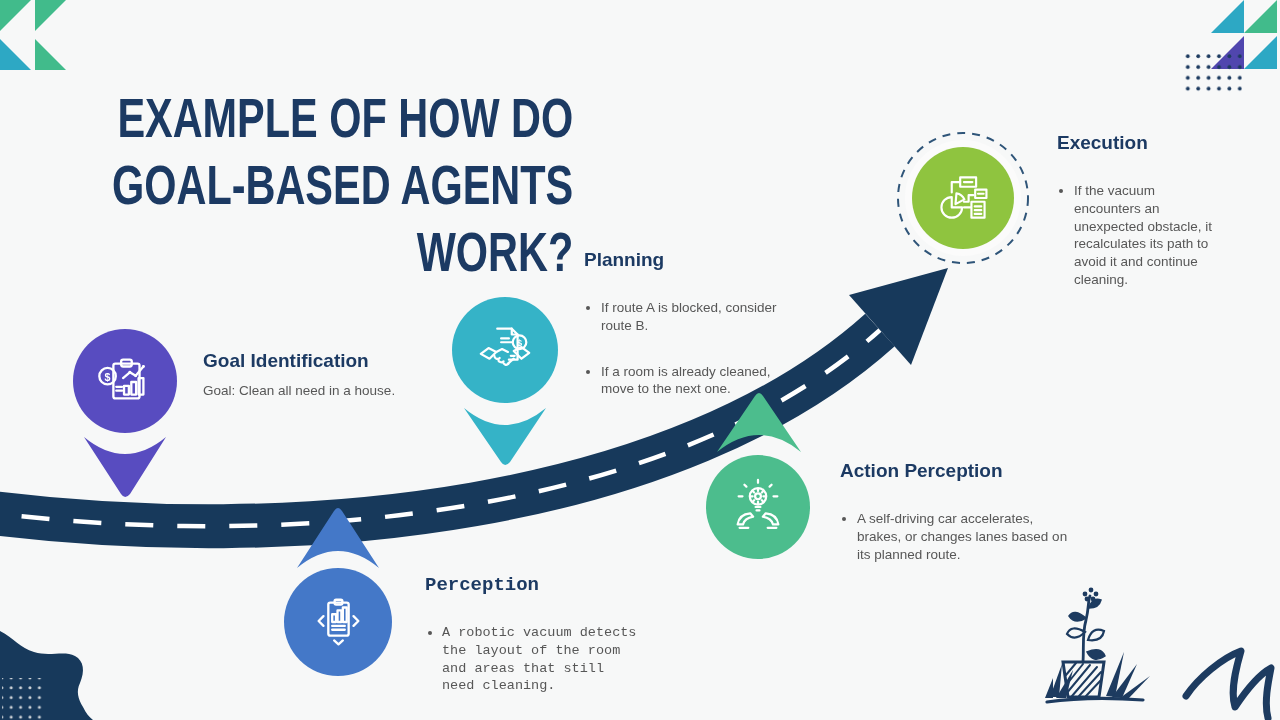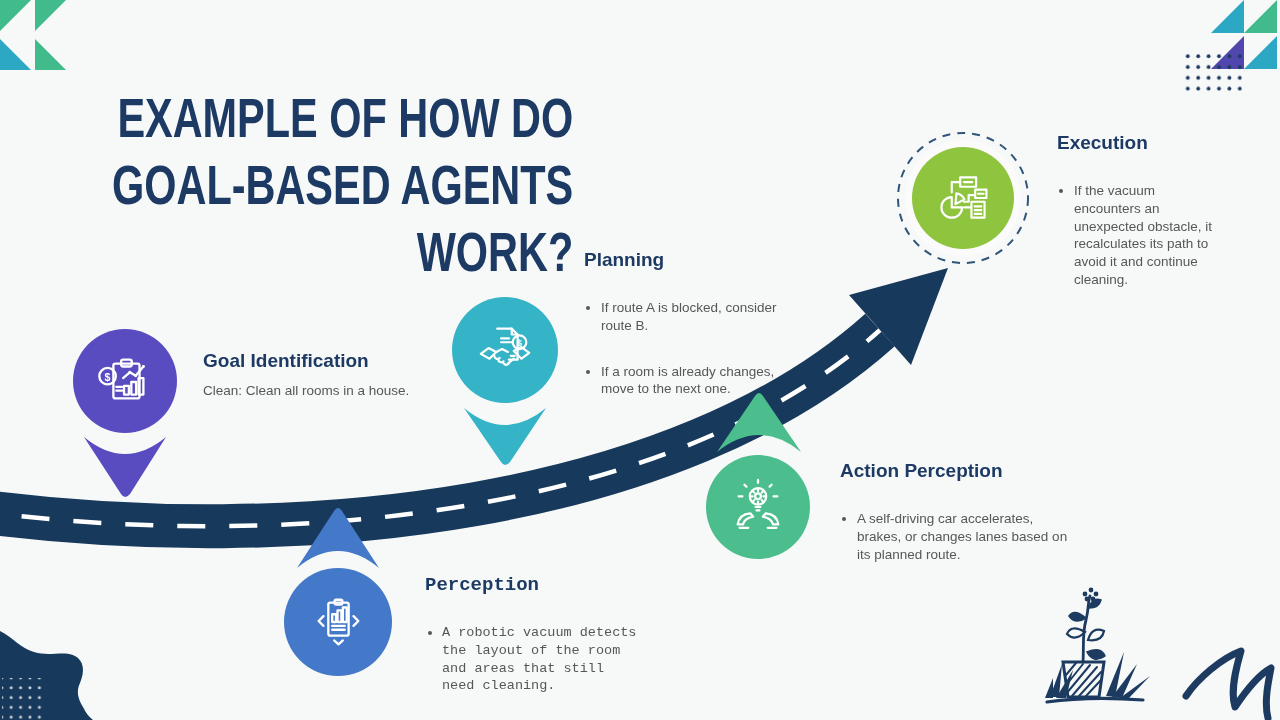--- a/index.html
+++ b/index.html
@@ -119,21 +119,21 @@
       <rect x="38.5" y="33" width="5" height="13"></rect>
       <rect x="46" y="29" width="5" height="17"></rect>
       <path d="M30 29 L37 23 L43 26.5 L51 17"></path>
       <circle cx="37" cy="23" r="1.5" fill="#fff" stroke="none"></circle>
       <circle cx="43" cy="26.5" r="1.5" fill="#fff" stroke="none"></circle>
       <circle cx="51" cy="17" r="1.5" fill="#fff" stroke="none"></circle>
     </svg>
   </div>
   <div class="stage-text" style="left:203px;top:326px;width:240px;margin-top:24px;">
     <h3>Goal Identification</h3>
-    <p>Clean: Clean all rooms in a house.</p>
+    <p>Goal: Clean all need in a house.</p>
   </div>
 
   <div class="stage-circle" style="left: 284px; top: 568px; width: 108px; height: 108px; background-color: rgb(68, 120, 200);">
     <svg width="62" height="62" viewBox="0 0 64 64" fill="none" stroke="#fff" stroke-width="2.4" stroke-linecap="round" stroke-linejoin="round">
       <rect x="22" y="12" width="21" height="34" rx="2"></rect>
       <rect x="28.5" y="9" width="8" height="5" rx="1.5"></rect>
       <rect x="26" y="24" width="4" height="8"></rect>
       <rect x="31.5" y="20" width="4" height="12"></rect>
       <rect x="37" y="17" width="4" height="15"></rect>
       <path d="M26 36 h13 M26 40 h13"></path>
@@ -162,21 +162,21 @@
       <path d="M21 38 a3.2 3.2 0 0 0 5.5 2.2"></path>
       <path d="M25 41.5 a3.2 3.2 0 0 0 5.5 2.2"></path>
       <path d="M30 44.5 a3.2 3.2 0 0 0 5.5 1.8"></path>
       <path d="M35 46 L41 41"></path>
     </svg>
   </div>
   <div class="stage-text" style="left:584px;top:249px;width:230px;">
     <h3>Planning</h3>
     <ul style="width:205px;">
       <li>If route A is blocked, consider route B.</li>
-      <li>If a room is already changes, move to the next one.</li>
+      <li>If a room is already cleaned, move to the next one.</li>
     </ul>
   </div>
 
   <div class="stage-circle" style="left: 706px; top: 455px; width: 104px; height: 104px; background-color: rgb(76, 189, 141);">
     <svg width="62" height="62" viewBox="0 0 64 64" fill="none" stroke="#fff" stroke-width="2.3" stroke-linecap="round" stroke-linejoin="round">
       <circle cx="32" cy="21" r="8.5"></circle>
       <circle cx="32" cy="21" r="3"></circle>
       <path d="M32 15.5 v-2 M32 26.5 v2 M26.5 21 h-2 M37.5 21 h2 M28 17 l-1.5 -1.5 M36 17 l1.5 -1.5 M28 25 l-1.5 1.5 M36 25 l1.5 1.5"></path>
       <path d="M29.5 32 h5 M30.5 35.5 h3"></path>
       <path d="M32 7 v-3 M20 11 l-2 -2 M44 11 l2 -2 M16 21 h-4 M48 21 h4"></path>

